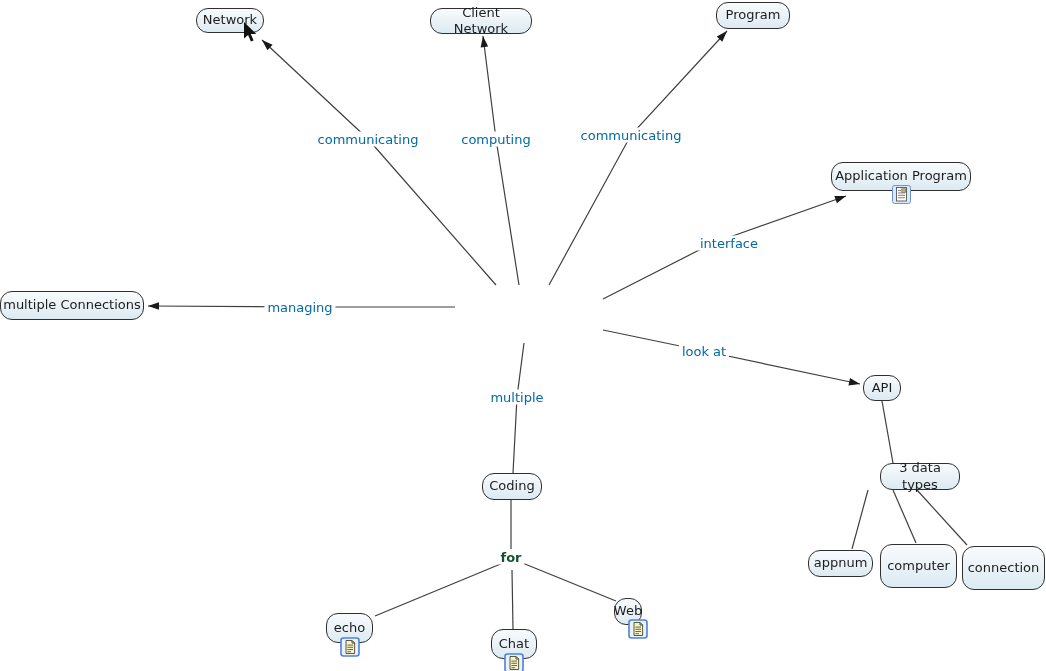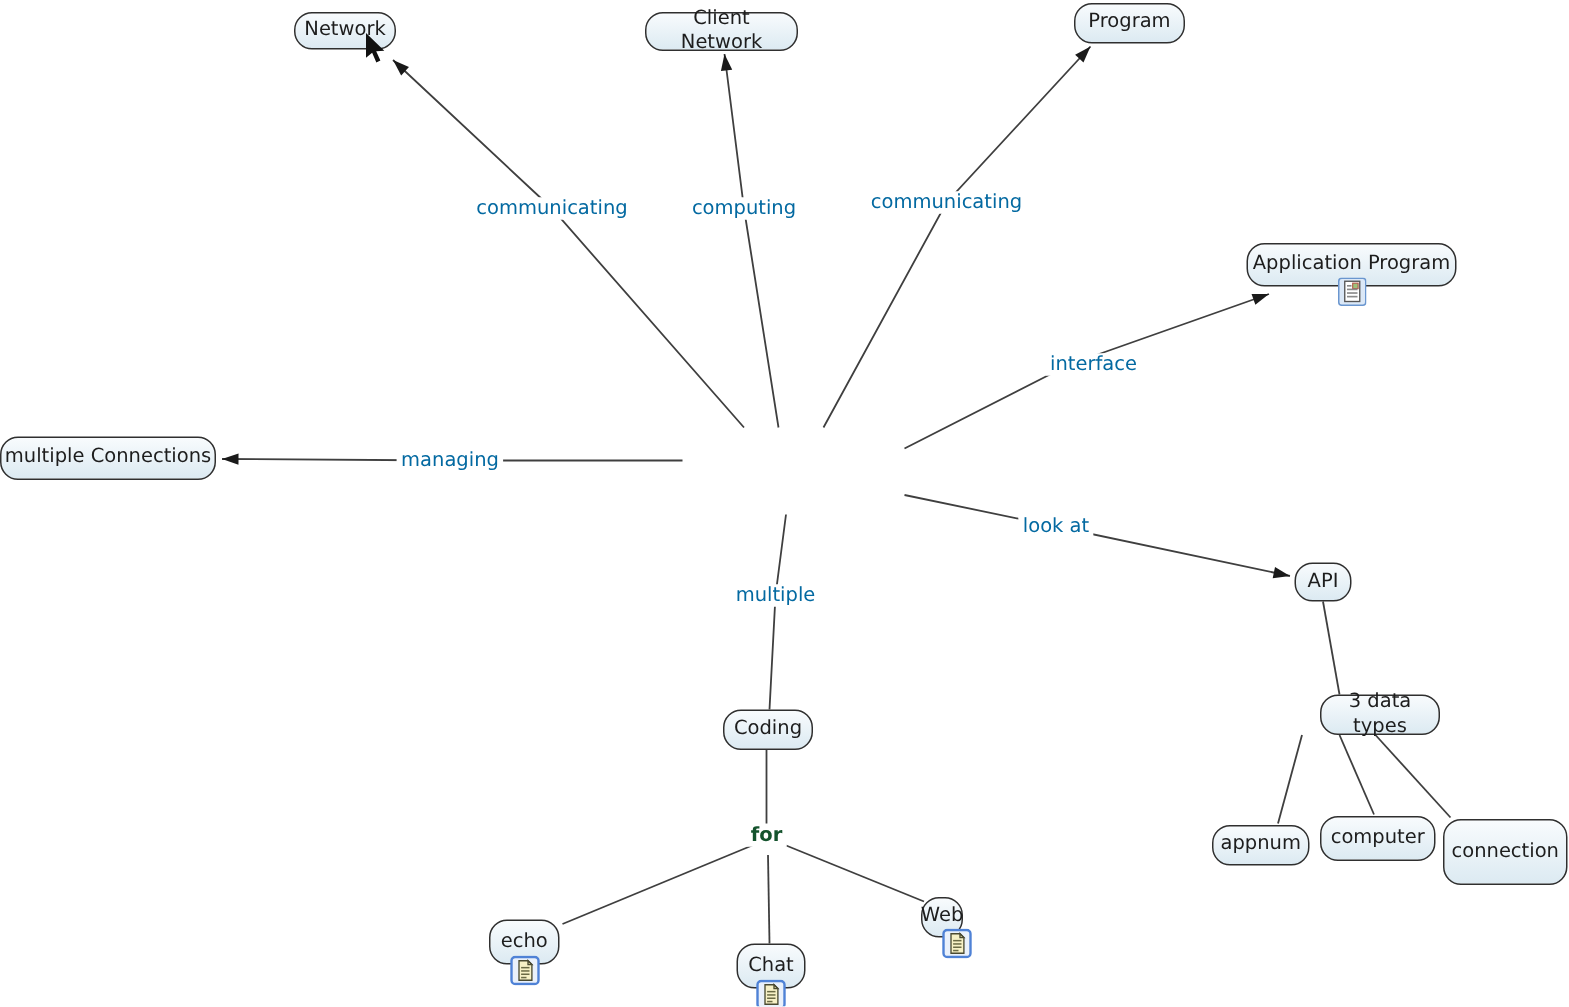--- a/index.html
+++ b/index.html
@@ -68,21 +68,21 @@
         <rect x="6" y="5" width="3" height="1.1" fill="#8a8a8a"></rect>
         <rect x="6" y="7.4" width="7" height="1.1" fill="#8a8a8a"></rect>
         <rect x="6" y="9.8" width="7" height="1.1" fill="#8a8a8a"></rect>
         <rect x="6" y="12.2" width="7" height="1.1" fill="#8a8a8a"></rect>
       </svg>
     </div>
     <div class="node" style="left: 0px; top: 291px; width: 144px; height: 29px;">multiple Connections</div>
     <div class="node" style="left: 863px; top: 375px; width: 38px; height: 26px;">API</div>
     <div class="node" style="left: 880px; top: 463px; width: 80px; height: 27px;">3 data types</div>
     <div class="node" style="left: 808px; top: 550px; width: 65px; height: 27px;">appnum</div>
-    <div class="node" style="left: 880px; top: 544px; width: 77px; height: 30px;">computer</div>
+    <div class="node" style="left: 880px; top: 544px; width: 77px; height: 44px;">computer</div>
     <div class="node" style="left: 962px; top: 546px; width: 83px; height: 44px;">connection</div>
     <div class="node" style="left: 482px; top: 473px; width: 60px; height: 27px;">Coding</div>
     <div class="node" style="left: 326px; top: 613px; width: 47px; height: 30px;">echo</div>
     <div class="res-icon" style="left: 339.5px; top: 637px;">
       <svg width="20" height="20" viewBox="0 0 20 20">
         <rect x="1" y="1" width="18" height="18" rx="2.5" fill="#eaf1fb" stroke="#4f82d6" stroke-width="1.6"></rect>
         <path d="M6 3.5 h6 l2.6 2.6 v10.4 h-8.6 z" fill="#f7f1c6" stroke="#4a4a32" stroke-width="0.9"></path>
         <path d="M12 3.5 v2.6 h2.6 z" fill="#e8dfa0" stroke="#4a4a32" stroke-width="0.9"></path>
         <rect x="7.4" y="7.6" width="5.6" height="1" fill="#6b6b45"></rect>
         <rect x="7.4" y="9.8" width="5.6" height="1" fill="#6b6b45"></rect>

